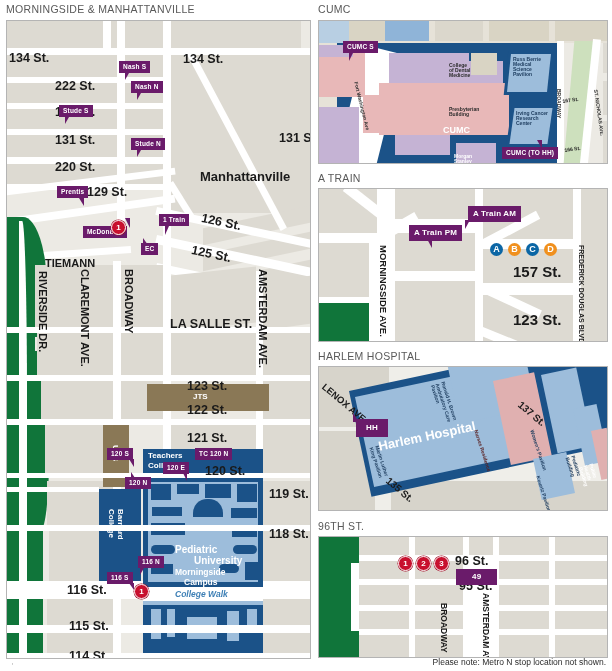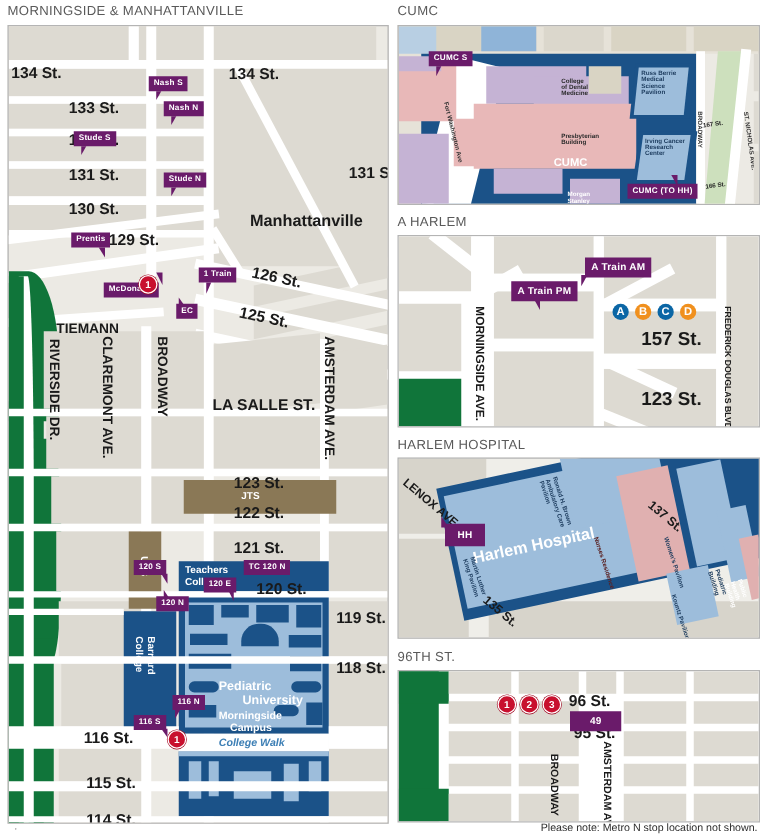--- a/index.html
+++ b/index.html
@@ -203,25 +203,25 @@
   <div class="road" style="left:0;top:452px;width:303px;height:5px;"></div>
   <div class="road" style="left:0;top:504px;width:303px;height:6px;"></div>
   <div class="road" style="left:0;top:560px;width:136px;height:18px;"></div>
   <div class="road" style="left:256px;top:560px;width:47px;height:18px;"></div>
   <div class="road" style="left:0;top:604px;width:303px;height:8px;"></div>
   <div class="road" style="left:0;top:632px;width:303px;height:5px;"></div>
   <div class="road" style="left:0;top:466px;width:92px;height:5px;"></div>
 
   <div class="st st-lg" style="left:2px;top:30px;">134 St.</div>
   <div class="st st-lg" style="left:176px;top:31px;">134 St.</div>
-  <div class="st st-lg" style="left:48px;top:58px;">133 St.</div>
+  <div class="st st-lg" style="left:48px;top:58px;">222 St.</div>
   <div class="st st-lg" style="left:48px;top:84px;">132 St.</div>
   <div class="st st-lg" style="left:48px;top:112px;">131 St.</div>
   <div class="st st-lg" style="left:272px;top:110px;">131 St.</div>
-  <div class="st st-lg" style="left:48px;top:139px;">130 St.</div>
+  <div class="st st-lg" style="left:48px;top:139px;">220 St.</div>
   <div class="st st-lg" style="left:80px;top:164px;">129 St.</div>
   <div class="st st-lg" style="left:196px;top:190px;transform:rotate(12deg);transform-origin:left top;">126 St.</div>
   <div class="st st-lg" style="left:186px;top:222px;transform:rotate(12deg);transform-origin:left top;">125 St.</div>
   <div class="st st-lg" style="left:180px;top:358px;">123 St.</div>
   <div class="st st-lg" style="left:180px;top:382px;">122 St.</div>
   <div class="st st-lg" style="left:180px;top:410px;">121 St.</div>
   <div class="st st-lg" style="left:198px;top:443px;">120 St.</div>
   <div class="st st-lg" style="left:262px;top:466px;">119 St.</div>
   <div class="st st-lg" style="left:262px;top:506px;">118 St.</div>
   <div class="st st-lg" style="left:60px;top:562px;">116 St.</div>
@@ -336,21 +336,21 @@
   <div class="st st-xs" style="left:243px;top:77px;color:#222;transform:rotate(-8deg);transform-origin:left top;font-weight:bold;">167 St.</div>
   <div class="st st-xs" style="left:245px;top:126px;color:#222;transform:rotate(-8deg);transform-origin:left top;font-weight:bold;">166 St.</div>
 
   <div class="tag" style="left:24px;top:20px;">CUMC S</div>
   <div class="tail" style="left:30px;top:32px;border-left:4px solid #6a1b6a;border-bottom:8px solid transparent;"></div>
 
   <div class="tag" style="left:183px;top:126px;">CUMC (TO HH)</div>
   <div class="tail" style="left:218px;top:119px;border-right:5px solid #6a1b6a;border-bottom:9px solid transparent;"></div>
 </div>
 
-<div class="panel-title" style="left:318px;top:172px;">A HARLEM</div>
+<div class="panel-title" style="left:318px;top:172px;">A TRAIN</div>
 <div class="map-frame" style="left:318px;top:188px;width:288px;height:152px;background:#ffffff;">
 
   <div class="blk" style="left:0;top:0;width:58px;height:44px;"></div>
   <div class="blk" style="left:76px;top:0;width:80px;height:30px;"></div>
   <div class="blk" style="left:164px;top:0;width:90px;height:50px;"></div>
   <div class="blk" style="left:262px;top:0;width:26px;height:152px;"></div>
 
   <div class="blk" style="left:0;top:54px;width:50px;height:54px;"></div>
   <div class="blk" style="left:76px;top:44px;width:80px;height:38px;"></div>
   <div class="blk" style="left:164px;top:60px;width:90px;height:34px;"></div>

